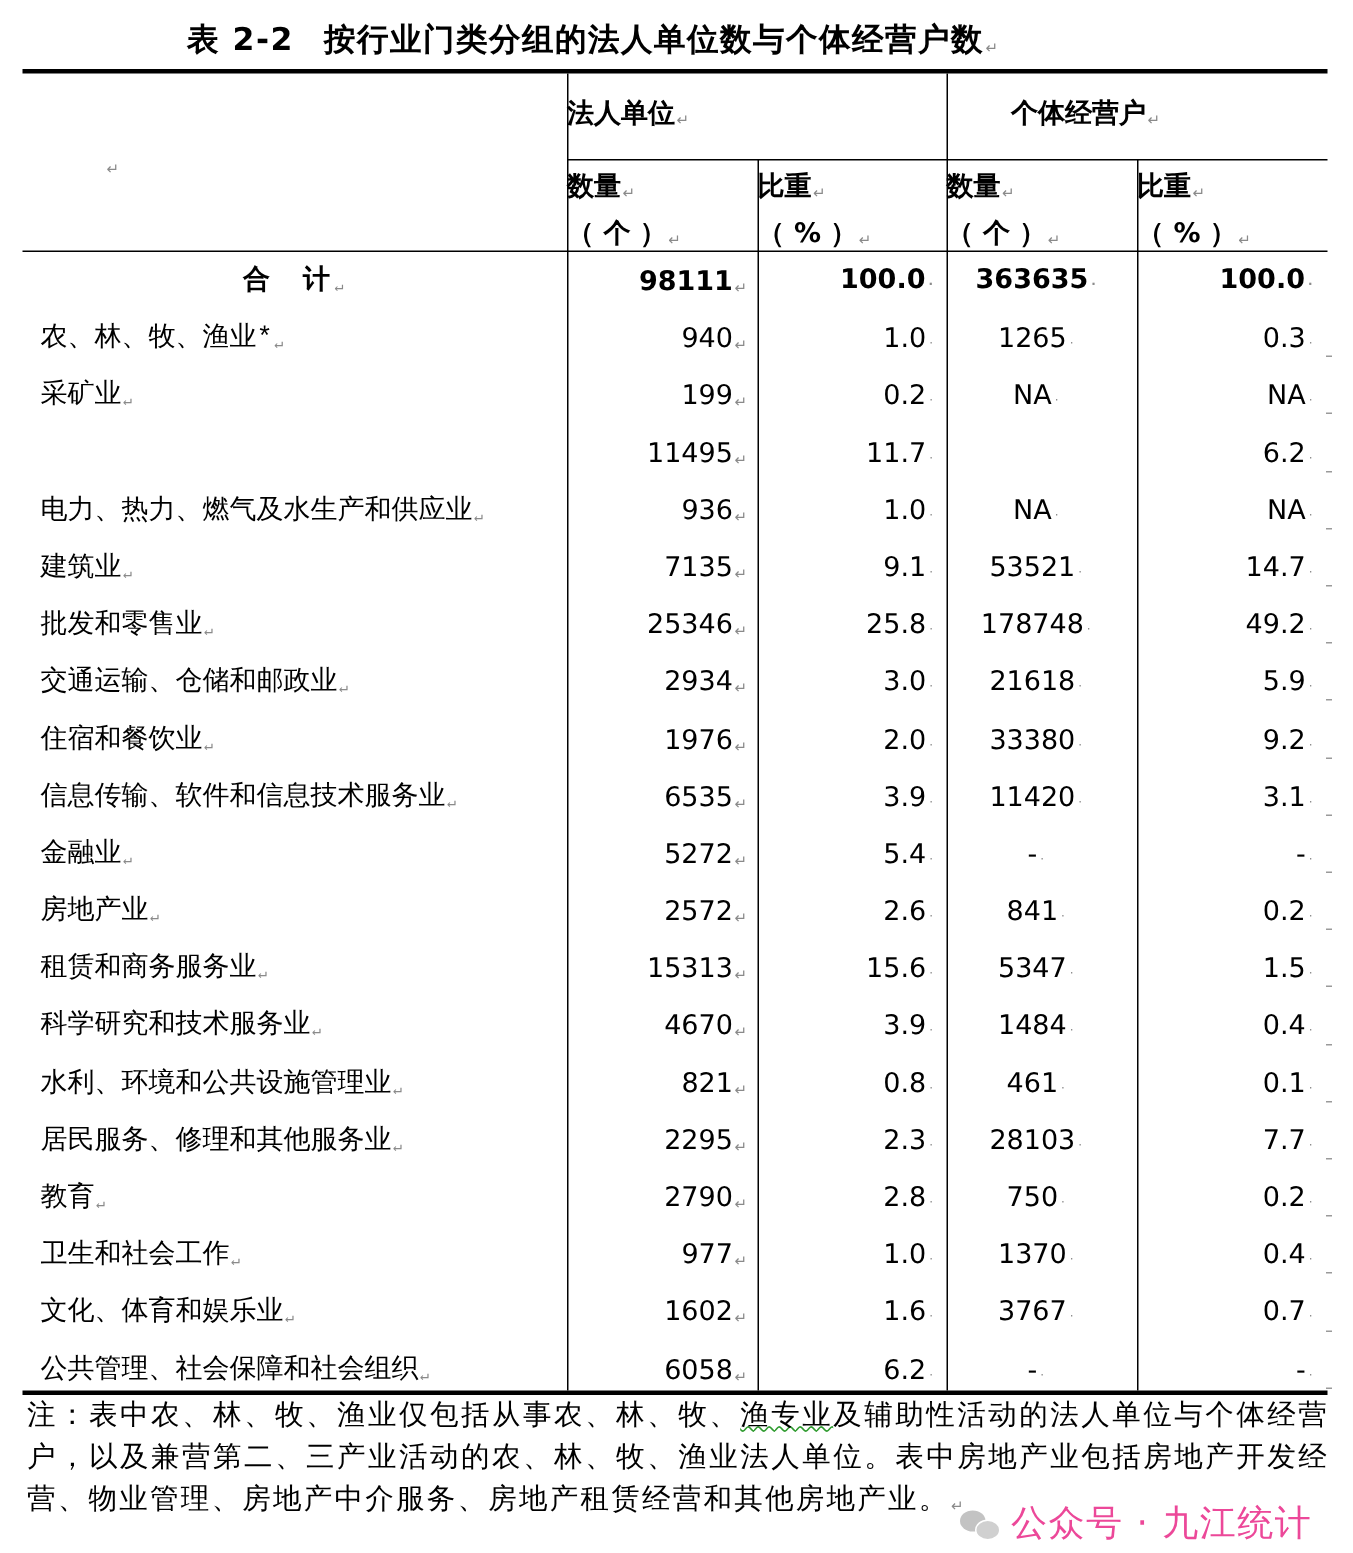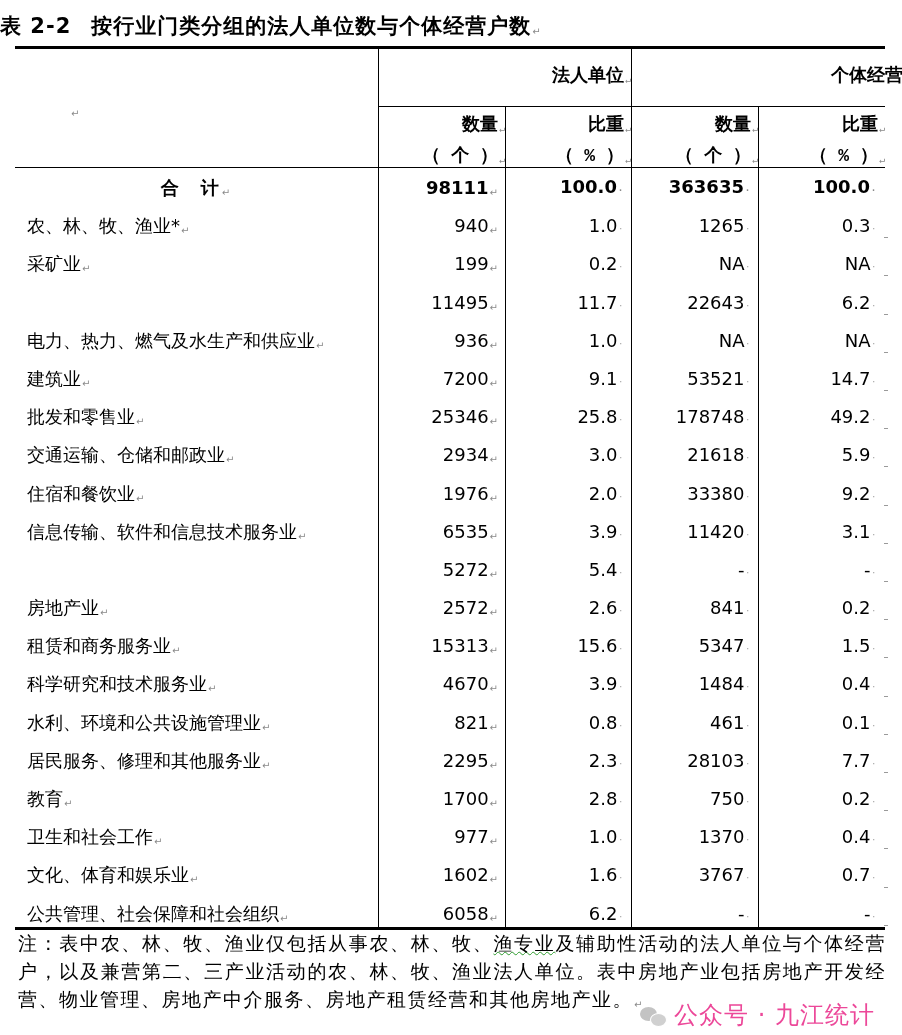--- a/index.html
+++ b/index.html
@@ -1,41 +1,41 @@
 <!DOCTYPE html>
 <html><head>
 <meta charset="utf-8">
 <style>
   html, body { margin: 0; padding: 0; background: #ffffff; }
   body {
     width: 902px; height: 1035px; position: relative; overflow: hidden;
     font-family: "DejaVu Sans", "Liberation Sans", sans-serif; color: #000;
   }
   .title {
-    position: absolute; left: 0; top: 10px; width: 791px; text-align: left;
+    position: absolute; left: 0; top: 10px; width: 791px; text-align: center;
     font-size: 21px; font-weight: bold; letter-spacing: 1px; line-height: 32px;
   }
   .title .num { margin-right: 20px; }
   .pilcrow { color: #8a8a8a; font-size: 10px; font-weight: normal; vertical-align: -2px; margin-left: 1px; }
   .rule-top { position: absolute; left: 15px; top: 46px; width: 870px; height: 3px; background: #000; }
   .rule-bottom { position: absolute; left: 15px; top: 927px; width: 870px; height: 3px; background: #000; }
   .hline { position: absolute; height: 1px; background: #000; }
   .vline { position: absolute; width: 1px; background: #000; }
 
-  .hcell { position: absolute; text-align: right; font-weight: bold; font-size: 18px; line-height: 26px; font-family: Liberation Mono, monospace; }
+  .hcell { position: absolute; text-align: left; font-weight: bold; font-size: 18px; line-height: 26px; }
   .empty-mark { position: absolute; left: 70px; top: 108px; }
 
   .rows { position: absolute; left: 15px; top: 169px; width: 870px; }
   .row { position: relative; height: 38.2px; }
   .row .c { position: absolute; top: 0; height: 38px; line-height: 38px; font-size: 18px; white-space: nowrap; }
-  .row .name { left: 12px; width: 350px; }
+  .row .name { left: 12px; width: 350px; font-family: Liberation Mono, monospace; }
   .row.total .name { left: 0; width: 363px; text-align: center; font-weight: bold; letter-spacing: 2px; }
   .row .v1 { left: 363px; width: 120px; text-align: right; }
   .row .v2 { left: 490px; width: 117px; text-align: right; }
-  .row .v3 { left: 617px; width: 117px; text-align: right; }
+  .row .v3 { left: 617px; width: 117px; text-align: center; }
   .row .v4 { left: 743px; width: 117px; text-align: right; }
   .row.total .v1, .row.total .v2, .row.total .v3, .row.total .v4 { font-weight: bold; }
   .row.total .v2, .row.total .v3, .row.total .v4 { line-height: 36px; }
   .row .v2, .row .v3, .row .v4 { padding-right: 0; }
   .dot { color: #8a8a8a; font-size: 8px; margin-left: 2px; }
   .tick { position: absolute; left: 884px; width: 4px; height: 1px; background: #9a9a9a; }
 
   .note {
     position: absolute; left: 18px; top: 929px; width: 868px;
     font-size: 19px; line-height: 28px; letter-spacing: 1.5px; text-align: justify;
@@ -109,33 +109,32 @@
     <div class="row">
       <div class="c name"><span>采矿业</span><span class="pilcrow">↵</span></div>
       <div class="c v1"><span>199</span><span class="pilcrow">↵</span></div>
       <div class="c v2"><span>0.2</span><span class="dot">·</span></div>
       <div class="c v3"><span>NA</span><span class="dot">·</span></div>
       <div class="c v4"><span>NA</span><span class="dot">·</span></div>
     </div>
     <div class="row">
       <div class="c v1"><span>11495</span><span class="pilcrow">↵</span></div>
       <div class="c v2"><span>11.7</span><span class="dot">·</span></div>
-      <div class="c v3"><span>22643</span><span class="dot">·</span></div>
       <div class="c v4"><span>6.2</span><span class="dot">·</span></div>
     </div>
     <div class="row">
       <div class="c name"><span>电力、热力、燃气及水生产和供应业</span><span class="pilcrow">↵</span></div>
       <div class="c v1"><span>936</span><span class="pilcrow">↵</span></div>
       <div class="c v2"><span>1.0</span><span class="dot">·</span></div>
       <div class="c v3"><span>NA</span><span class="dot">·</span></div>
       <div class="c v4"><span>NA</span><span class="dot">·</span></div>
     </div>
     <div class="row">
       <div class="c name"><span>建筑业</span><span class="pilcrow">↵</span></div>
-      <div class="c v1"><span>7200</span><span class="pilcrow">↵</span></div>
+      <div class="c v1"><span>7135</span><span class="pilcrow">↵</span></div>
       <div class="c v2"><span>9.1</span><span class="dot">·</span></div>
       <div class="c v3"><span>53521</span><span class="dot">·</span></div>
       <div class="c v4"><span>14.7</span><span class="dot">·</span></div>
     </div>
     <div class="row">
       <div class="c name"><span>批发和零售业</span><span class="pilcrow">↵</span></div>
       <div class="c v1"><span>25346</span><span class="pilcrow">↵</span></div>
       <div class="c v2"><span>25.8</span><span class="dot">·</span></div>
       <div class="c v3"><span>178748</span><span class="dot">·</span></div>
       <div class="c v4"><span>49.2</span><span class="dot">·</span></div>
@@ -155,20 +154,21 @@
       <div class="c v4"><span>9.2</span><span class="dot">·</span></div>
     </div>
     <div class="row">
       <div class="c name"><span>信息传输、软件和信息技术服务业</span><span class="pilcrow">↵</span></div>
       <div class="c v1"><span>6535</span><span class="pilcrow">↵</span></div>
       <div class="c v2"><span>3.9</span><span class="dot">·</span></div>
       <div class="c v3"><span>11420</span><span class="dot">·</span></div>
       <div class="c v4"><span>3.1</span><span class="dot">·</span></div>
     </div>
     <div class="row">
+      <div class="c name"><span>金融业</span><span class="pilcrow">↵</span></div>
       <div class="c v1"><span>5272</span><span class="pilcrow">↵</span></div>
       <div class="c v2"><span>5.4</span><span class="dot">·</span></div>
       <div class="c v3"><span>-</span><span class="dot">·</span></div>
       <div class="c v4"><span>-</span><span class="dot">·</span></div>
     </div>
     <div class="row">
       <div class="c name"><span>房地产业</span><span class="pilcrow">↵</span></div>
       <div class="c v1"><span>2572</span><span class="pilcrow">↵</span></div>
       <div class="c v2"><span>2.6</span><span class="dot">·</span></div>
       <div class="c v3"><span>841</span><span class="dot">·</span></div>
@@ -197,21 +197,21 @@
     </div>
     <div class="row">
       <div class="c name"><span>居民服务、修理和其他服务业</span><span class="pilcrow">↵</span></div>
       <div class="c v1"><span>2295</span><span class="pilcrow">↵</span></div>
       <div class="c v2"><span>2.3</span><span class="dot">·</span></div>
       <div class="c v3"><span>28103</span><span class="dot">·</span></div>
       <div class="c v4"><span>7.7</span><span class="dot">·</span></div>
     </div>
     <div class="row">
       <div class="c name"><span>教育</span><span class="pilcrow">↵</span></div>
-      <div class="c v1"><span>1700</span><span class="pilcrow">↵</span></div>
+      <div class="c v1"><span>2790</span><span class="pilcrow">↵</span></div>
       <div class="c v2"><span>2.8</span><span class="dot">·</span></div>
       <div class="c v3"><span>750</span><span class="dot">·</span></div>
       <div class="c v4"><span>0.2</span><span class="dot">·</span></div>
     </div>
     <div class="row">
       <div class="c name"><span>卫生和社会工作</span><span class="pilcrow">↵</span></div>
       <div class="c v1"><span>977</span><span class="pilcrow">↵</span></div>
       <div class="c v2"><span>1.0</span><span class="dot">·</span></div>
       <div class="c v3"><span>1370</span><span class="dot">·</span></div>
       <div class="c v4"><span>0.4</span><span class="dot">·</span></div>

